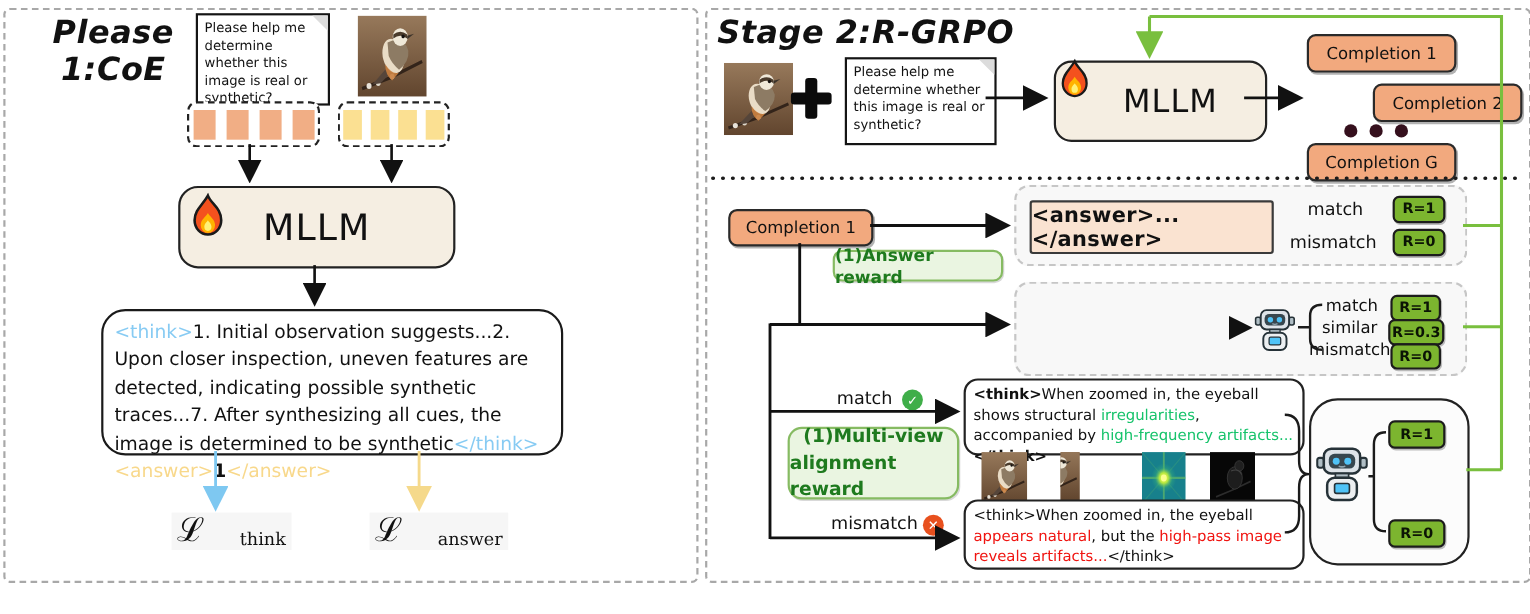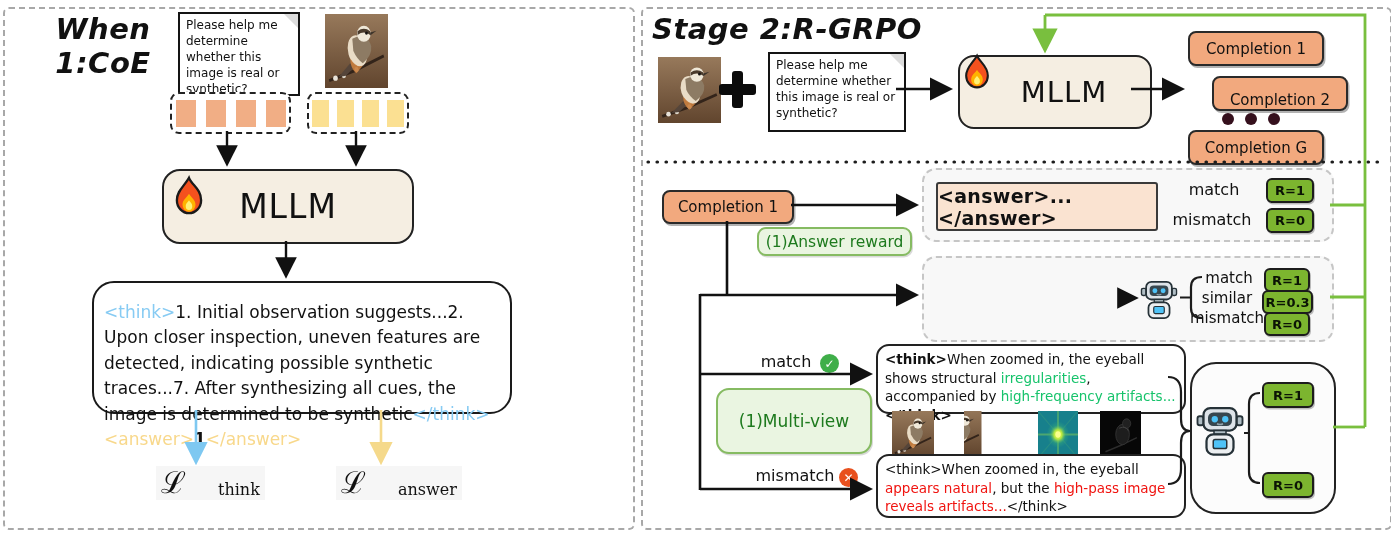--- a/index.html
+++ b/index.html
@@ -17,21 +17,21 @@
   .tok{display:inline-block;height:27px;}
   .mllm{position:absolute;background:#F5EEE2;border:2.5px solid #222;border-radius:18px;
         display:flex;align-items:center;justify-content:center;font-weight:500;letter-spacing:1px;}
   .flame{position:absolute;}
   .bubble{position:absolute;background:#fff;border:2px solid #1a1a1a;border-radius:22px;}
   .completion{position:absolute;background:#F2A97E;border:2px solid #2a2a2a;border-radius:8px;
         display:flex;align-items:center;justify-content:center;font-size:15px;font-weight:500;
         box-shadow:1.5px 2px 0 rgba(0,0,0,.3);}
   .reward-label{position:absolute;background:#EAF5E1;border:2px solid #86BB62;border-radius:9px;
         color:#1E7A1E;display:flex;flex-direction:column;align-items:center;justify-content:center;
-        font-size:15.5px;font-weight:400;line-height:20px;box-shadow:1px 1.5px 0 rgba(0,0,0,.15);}
+        font-size:15.5px;font-weight:700;line-height:20px;box-shadow:1px 1.5px 0 rgba(0,0,0,.15);}
   .dashed-box{position:absolute;background:#f8f8f8;border:2px dashed #c6c6c6;border-radius:14px;}
   .tagbox{position:absolute;border:2px solid #3a3a3a;border-radius:3px;display:flex;align-items:center;
         justify-content:center;font-weight:700;font-size:19px;letter-spacing:.3px;}
   .answer-fill{background:#FAE3D1;}
   .think-fill{background:#B6D4F0;}
   .badge{position:absolute;background:#7CB52F;border:2px solid #1c1c1c;border-radius:6px;
         display:flex;align-items:center;justify-content:center;font-size:13px;font-weight:700;color:#0b1405;
         box-shadow:1px 1.5px 0 rgba(0,0,0,.25);}
   .outcome{position:absolute;font-size:16px;font-weight:500;text-align:center;}
   .outcome-sm{position:absolute;font-size:15px;font-weight:500;text-align:center;line-height:20px;}
@@ -51,21 +51,21 @@
   .loss-sub{font-size:16px;margin-top:13px;margin-left:32px;}
   .thumb{position:absolute;}
   .thumb svg{display:block;}
   
   .seg-plain{color:#111;}
   .seg-bold{color:#111;font-weight:700;}
   .seg-tag-think{color:#87CBF3;}
   .seg-tag-answer{color:#F8D88B;}
   .seg-green{color:#16C36B;}
   .seg-red{color:#F01410;}
-  .bubble-text{font-size:17px;line-height:25.4px;font-weight:500;padding:17px 10px;}
+  .bubble-text{font-size:17px;line-height:25.4px;font-weight:500;padding:7px 10px;}
   .overlay{position:absolute;left:0;top:0;pointer-events:none;}
 </style>
 </head>
 <body>
 
 <div class="canvas">
 
   <svg width="0" height="0" style="position:absolute" aria-hidden="true">
     <defs>
       <linearGradient id="gBrown" x1="0" y1="0" x2="0" y2="1">
@@ -124,21 +124,21 @@
         <rect x="14" y="40" width="36" height="27" rx="9" fill="#eceff1" stroke="#263238" stroke-width="3"></rect>
         <rect x="23" y="47" width="18" height="12" rx="2.5" fill="#4fc3f7" stroke="#263238" stroke-width="2"></rect>
       </symbol>
     </defs>
   </svg>
 
   <div class="panel" style="left:3px;top:7px;width:628px;height:519px;"></div>
   <div class="panel" style="left:641px;top:7px;width:747px;height:519px;"></div>
 
   <div class="abs stage-title" style="left:18px;top:12px;width:170px;text-align:center;">
-    <div>When 1:CoE</div>
+    <div>Please 1:CoE</div>
   </div>
 
   <div class="note" style="left:178px;top:12px;width:108px;height:74px;">
     <div class="dogear"></div>
     <span>Please help me determine whether this image is real or synthetic?</span>
   </div>
 
   <div class="thumb" style="left:325px;top:14px;">
     <svg width="63" height="74" viewBox="0 0 60 60" preserveAspectRatio="none">
         <use href="#bird"></use>
@@ -203,21 +203,21 @@
   </div>
   <div class="flame" style="left:962px;top:53px;">
     <svg width="30" height="37" viewBox="0 0 36 44">
         <use href="#flame"></use>
       </svg>
   </div>
 
   <div class="completion" style="left:1188px;top:31px;width:132px;height:31px;">
     <span>Completion 1</span>
   </div>
-  <div class="completion" style="left:1212px;top:76px;width:132px;height:31px;align-items:flex-end;">
+  <div class="completion" style="left:1248px;top:76px;width:132px;height:31px;">
     <span>Completion 2</span>
   </div>
   <div class="dots" style="left:1222px;top:113px;">
     <span class="dot"></span>
       <span class="dot"></span>
       <span class="dot"></span>
   </div>
   <div class="completion" style="left:1188px;top:130px;width:132px;height:31px;">
     <span>Completion G</span>
   </div>
@@ -261,20 +261,21 @@
     <span>R=0</span>
   </div>
 
   <div class="outcome" style="left:756px;top:352px;width:60px;">match</div>
   <div class="icon-circle check" style="left:820px;top:354px;">✓</div>
 
   <div class="rbox" style="left:876px;top:344px;width:292px;height:58px;"><span class="seg-bold">&lt;think&gt;</span><span class="seg-plain">When zoomed in, the eyeball shows structural </span><span class="seg-green">irregularities</span><span class="seg-plain">, accompanied by </span><span class="seg-green">high-frequency artifacts...</span><span class="seg-bold">&lt;/think&gt;</span></div>
 
   <div class="reward-label" style="left:716px;top:388px;width:152px;height:62px;font-size:17px;line-height:24px;border-radius:13px;">
     <div>(1)Multi-view</div>
+    <div>alignment reward</div>
   </div>
 
   <div class="thumb" style="left:892px;top:411px;">
     <svg width="42" height="47" viewBox="0 0 60 60" preserveAspectRatio="none">
         <use href="#bird"></use>
       </svg>
   </div>
   <div class="thumb" style="left:964px;top:411px;">
     <svg width="43" height="47" viewBox="20 2 34 34" preserveAspectRatio="none">
         <use href="#bird"></use>

